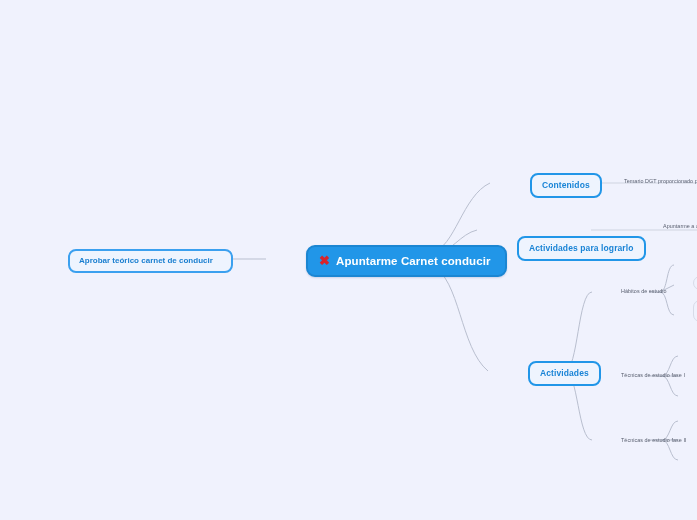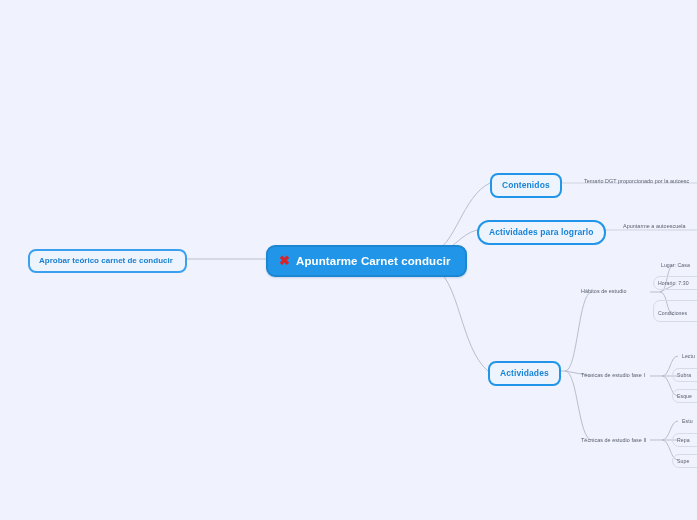--- a/index.html
+++ b/index.html
@@ -6,21 +6,21 @@
   body{
     width:697px;height:520px;
     background:#f0f2fd;
     font-family:"Liberation Sans", sans-serif;
     overflow:hidden;
     position:relative;
   }
   #mindmap{position:absolute;inset:0;width:697px;height:520px;}
   svg.links{position:absolute;left:0;top:0;width:697px;height:520px;pointer-events:none;}
 
-  .node{position:absolute;box-sizing:border-box;white-space:nowrap;}
+  .node{position:absolute;box-sizing:border-box;white-space:nowrap;margin-left:40px;}
 
   
   .node-root{
     background:#2196e8;
     border:2px solid #1b86d2;
     border-radius:9px;
     color:#ffffff;
     font-size:11.5px;
     font-weight:bold;
     letter-spacing:.1px;
@@ -44,21 +44,21 @@
     padding:5px 10px 6px 10px;
     letter-spacing:.1px;
   }
   .node-goal{
     background:#eef4fe;
     border:2px solid #3ba0ef;
     border-radius:8px;
     color:#1a7fd0;
     font-size:8px;
     font-weight:bold;
-    padding:5px 12px 6px 9px;
+    padding:5px 18px 6px 9px;
   }
 
   
   .node-l2{
     color:#5a6070;
     font-size:5.4px;
     padding:2px 3px;
     letter-spacing:.05px;
   }
   
@@ -122,21 +122,21 @@
 
   <div class="node node-root" style="left:266px;top:245px;">
     <span class="xicon">✖</span>
     <span>Apuntarme Carnet conducir</span>
   </div>
 
   <div class="node node-l1" style="left:490px;top:173px;">
     <span>Contenidos</span>
   </div>
 
-  <div class="node node-l1" style="left:477px;top:220px;border-radius:12px;">
+  <div class="node node-l1" style="left:477px;top:236px;">
     <span>Actividades para lograrlo</span>
   </div>
 
   <div class="node node-l1" style="left:488px;top:361px;">
     <span>Actividades</span>
   </div>
 
   <div class="node node-l2" style="left:581px;top:176px;">
     <span>Temario DGT proporcionado por la autoesc</span>
   </div>

